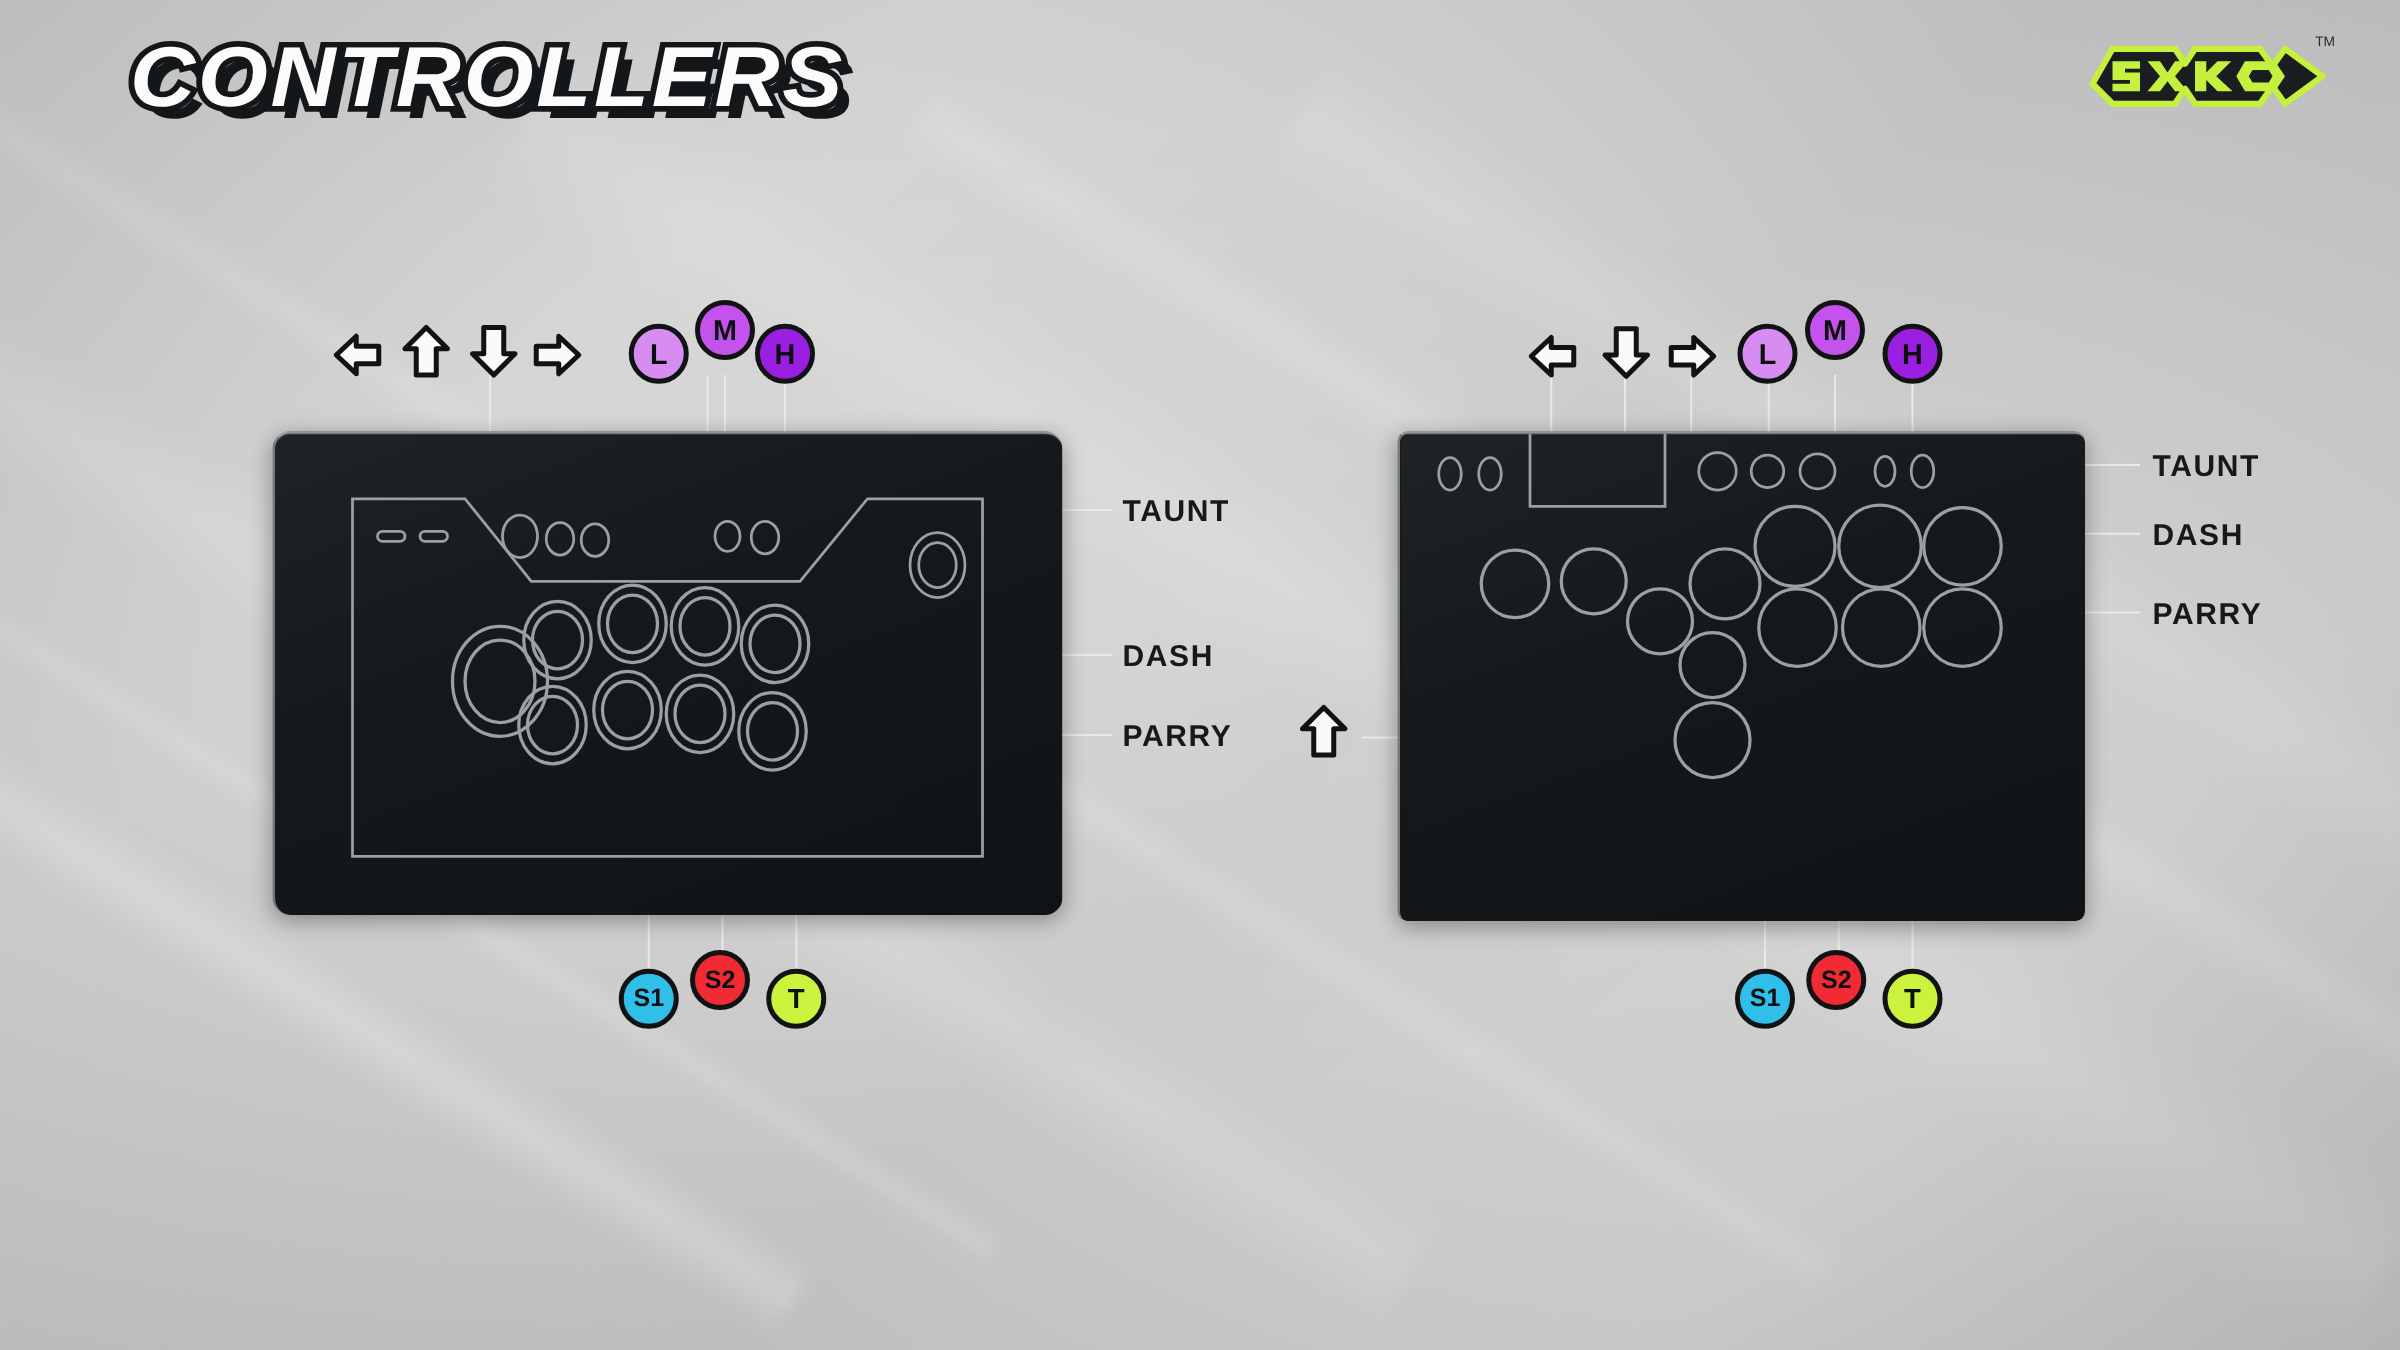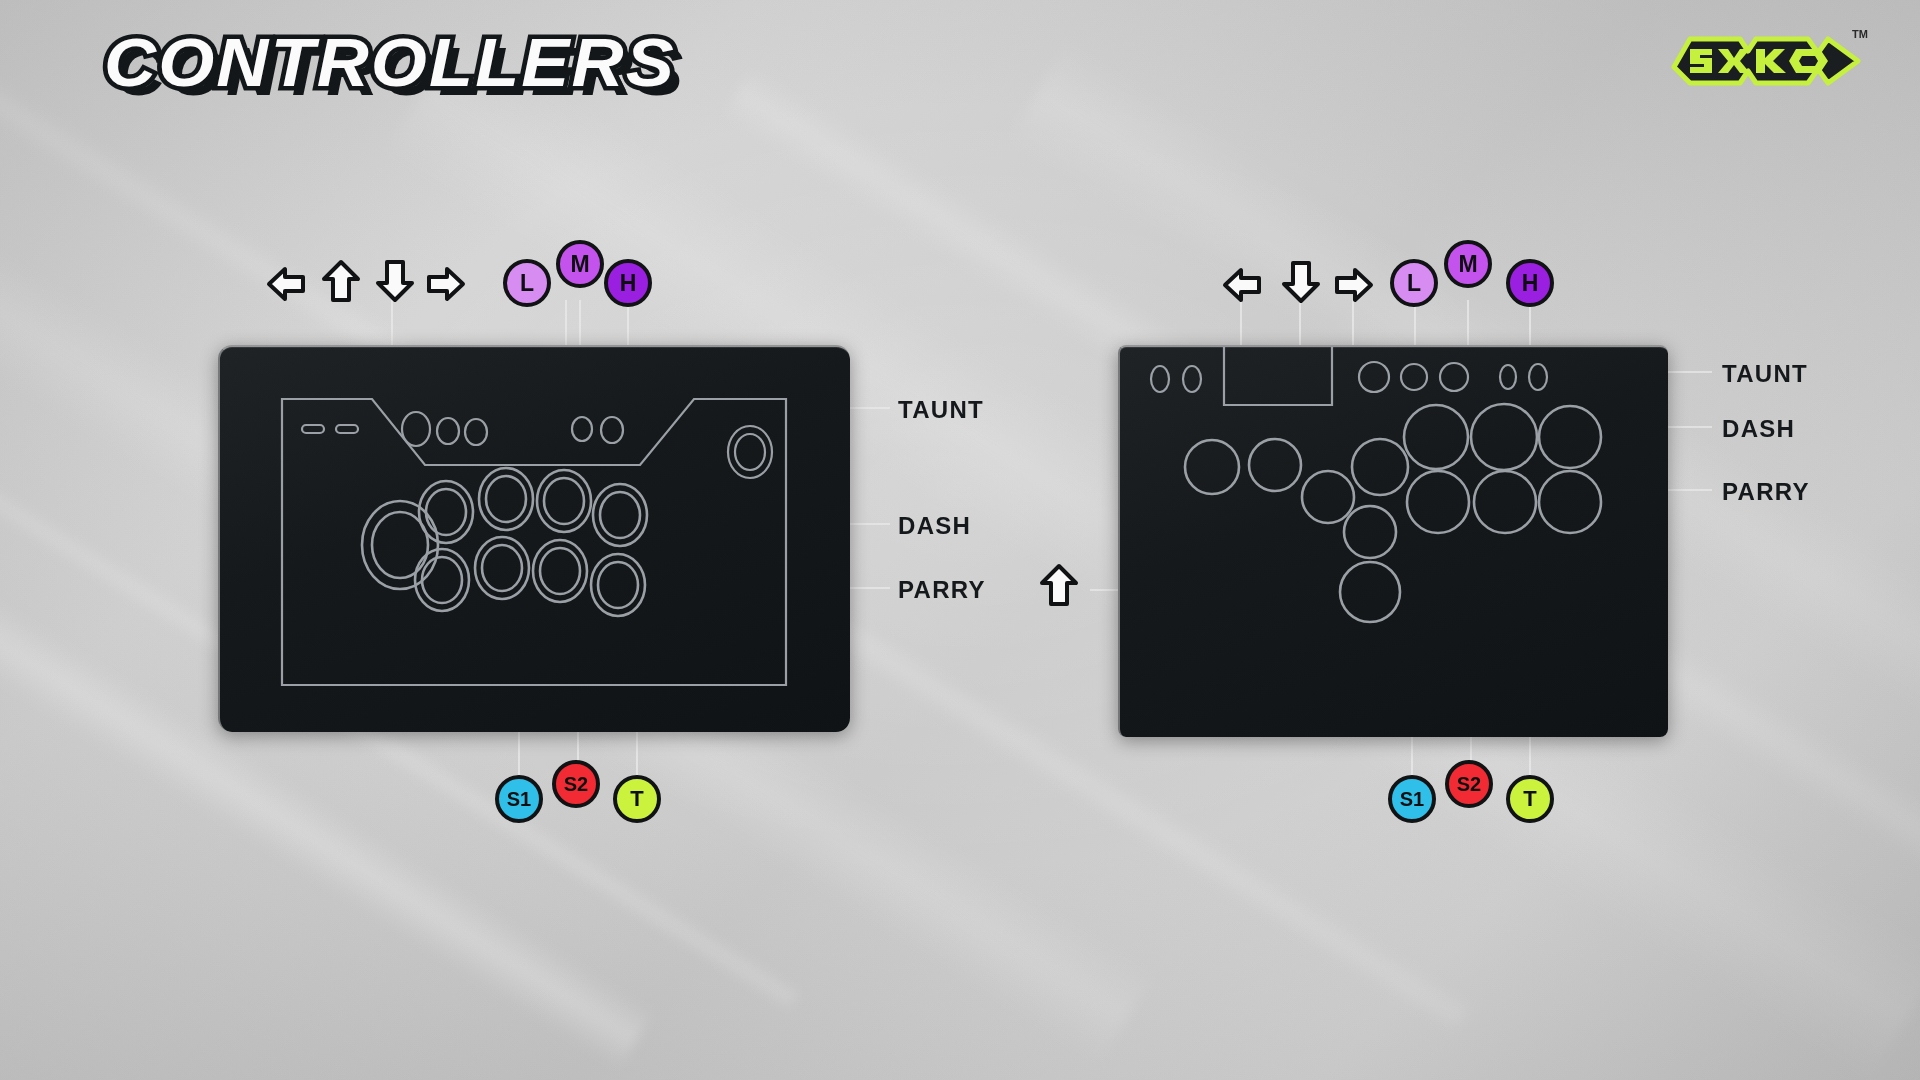--- a/index.html
+++ b/index.html
@@ -44,21 +44,21 @@
   }
 
   
   .logo{
     position:absolute;right:54px;top:30px;
     width:200px;height:62px;
   }
   .logo svg{display:block;}
   .logo-tm{
     position:absolute;right:-2px;top:-2px;
-    font-size:11px;font-weight:700;color:#2a2a2a;
+    font-size:11px;font-weight:400;color:#2a2a2a;
   }
 
   
   .panel{
     position:absolute;
     background:linear-gradient(160deg,#1f2326 0%,#16191c 40%,#101315 100%);
     box-shadow:0 4px 18px rgba(0,0,0,.35),
                inset 0 1px 0 rgba(255,255,255,.10);
   }
   .panel.stick{

